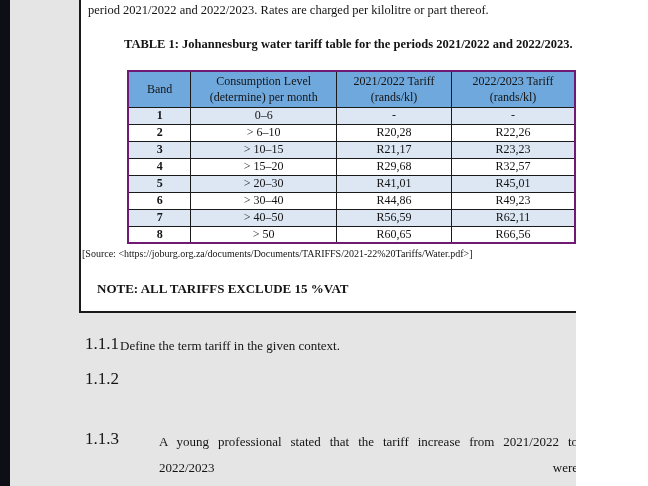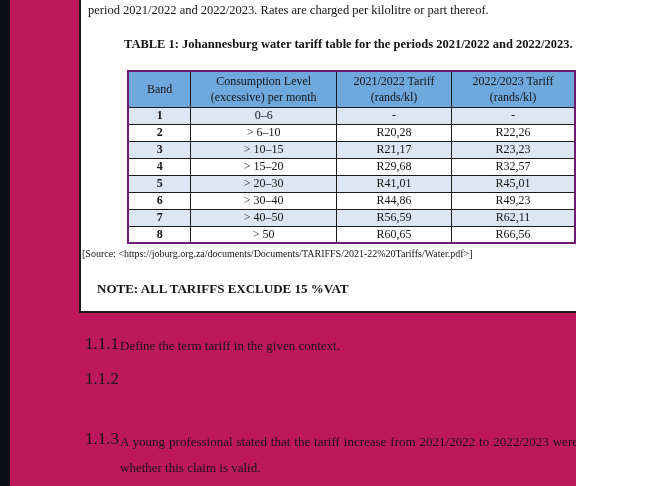--- a/index.html
+++ b/index.html
@@ -7,21 +7,21 @@
   body {
     font-family: "Liberation Serif", "DejaVu Serif", serif;
     color: #141414;
     background: #ffffff;
   }
   .canvas {
     position: relative;
     width: 576px;
     height: 486px;
     overflow: hidden;
-    background: #be185d;
+    background: #e5e5e5;
   }
   .edge-strip {
     position: absolute;
     left: 0; top: 0;
     width: 10px; height: 486px;
     background: #0d0e16;
   }
   .doc-box {
     position: absolute;
     left: 79px; top: -8px;
@@ -93,21 +93,21 @@
     left: 85px;
     font-size: 17px;
   }
   .q-text {
     position: absolute;
     left: 120px;
     width: 458px;
     font-size: 13px;
   }
   .q-text .q-line { line-height: 23px; }
-  .q3 .q-line { line-height: 25.5px; }
+  .q3 .q-line { line-height: 25.5px; margin-left: 39px; }
   .q-line.justified {
     text-align: justify;
     text-align-last: justify;
   }
   .q-marks {
     position: absolute;
     left: 588px;
     width: 28px;
     text-align: right;
     font-size: 13px;
@@ -140,21 +140,21 @@
         <col class="c-t2">
     </colgroup>
     <thead>
       <tr>
         <th>
           <div>Band</div>
           <div></div>
         </th>
         <th>
           <div>Consumption Level</div>
-          <div>(excessive) per month</div>
+          <div>(determine) per month</div>
         </th>
         <th>
           <div>2021/2022 Tariff</div>
           <div>(rands/kl)</div>
         </th>
         <th>
           <div>2022/2023 Tariff</div>
           <div>(rands/kl)</div>
         </th>
       </tr>

